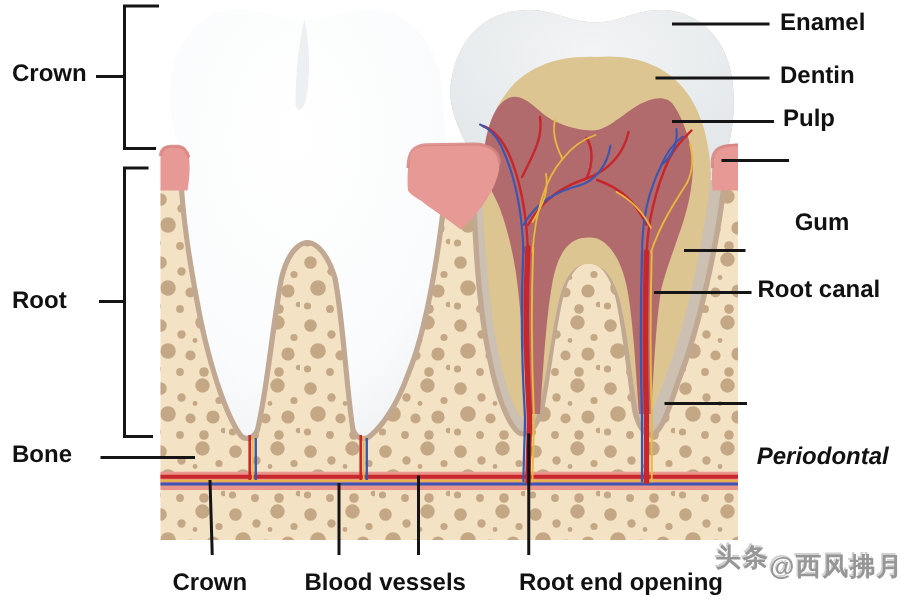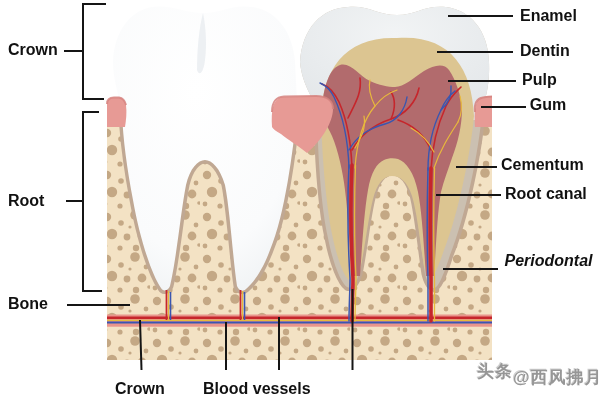--- a/index.html
+++ b/index.html
@@ -8,21 +8,21 @@
     --artery:#c6262c; --vein:#3a56b0; --nerve:#e8b93c; --band:#e9958c;
     --leader:#151515; --text:#111111; --watermark:#969696;
   }
   html,body{margin:0;padding:0;background:#fff;}
   .stage{position:relative;width:600px;height:400px;background:#fff;overflow:hidden;
          font-family:"Liberation Sans", sans-serif;}
   .stage svg{position:absolute;left:0;top:0;}
   .lbl{position:absolute;font-weight:bold;font-size:16px;line-height:15px;color:var(--text);white-space:nowrap;}
   .align-r{text-align:left;}
   .align-c{text-align:center;white-space:normal;}
-  .two{line-height:15.5px;}
+  .two{line-height:15.5px;margin-top:44px;}
   .two.wide{line-height:17.5px;font-style:italic;}
   .watermark{position:absolute;left:477px;top:366px;font-size:17px;font-weight:bold;
      color:var(--watermark);letter-spacing:1px;white-space:nowrap;
      text-shadow:1px 1px 0 rgba(255,255,255,.95), -1px -1px 0 rgba(120,120,120,.35);}
   .watermark .pre{position:relative;top:-6px;}
 </style>
 </head>
 <body>
 
 <div class="stage">
@@ -164,26 +164,26 @@
   <div class="lbl align-r" style="left:8px;top:296px;width:53px">Bone</div>
 
   <div class="lbl" style="left:520px;top:8px">Enamel</div>
   <div class="lbl" style="left:520px;top:43px">Dentin</div>
   <div class="lbl" style="left:522px;top:72px">Pulp</div>
 
   <div class="lbl align-c two" style="left:505px;top:97px;width:86px">
     <div>Gum</div>
   </div>
 
-  <div class="lbl" style="left:501px;top:157px">Cementum</div>
   <div class="lbl" style="left:505px;top:186px">Root canal</div>
 
   <div class="lbl align-c two wide" style="left:502px;top:252px;width:93px">
     <div>Periodontal</div>
   </div>
 
   <div class="lbl" style="left:115px;top:381px">Crown</div>
   <div class="lbl" style="left:203px;top:381px">Blood vessels</div>
+  <div class="lbl" style="left:346px;top:381px">Root end opening</div>
 
   <div class="watermark">
     <span class="pre">头条</span><span>@西风拂月</span>
   </div>
 </div>
 
 </body></html>

